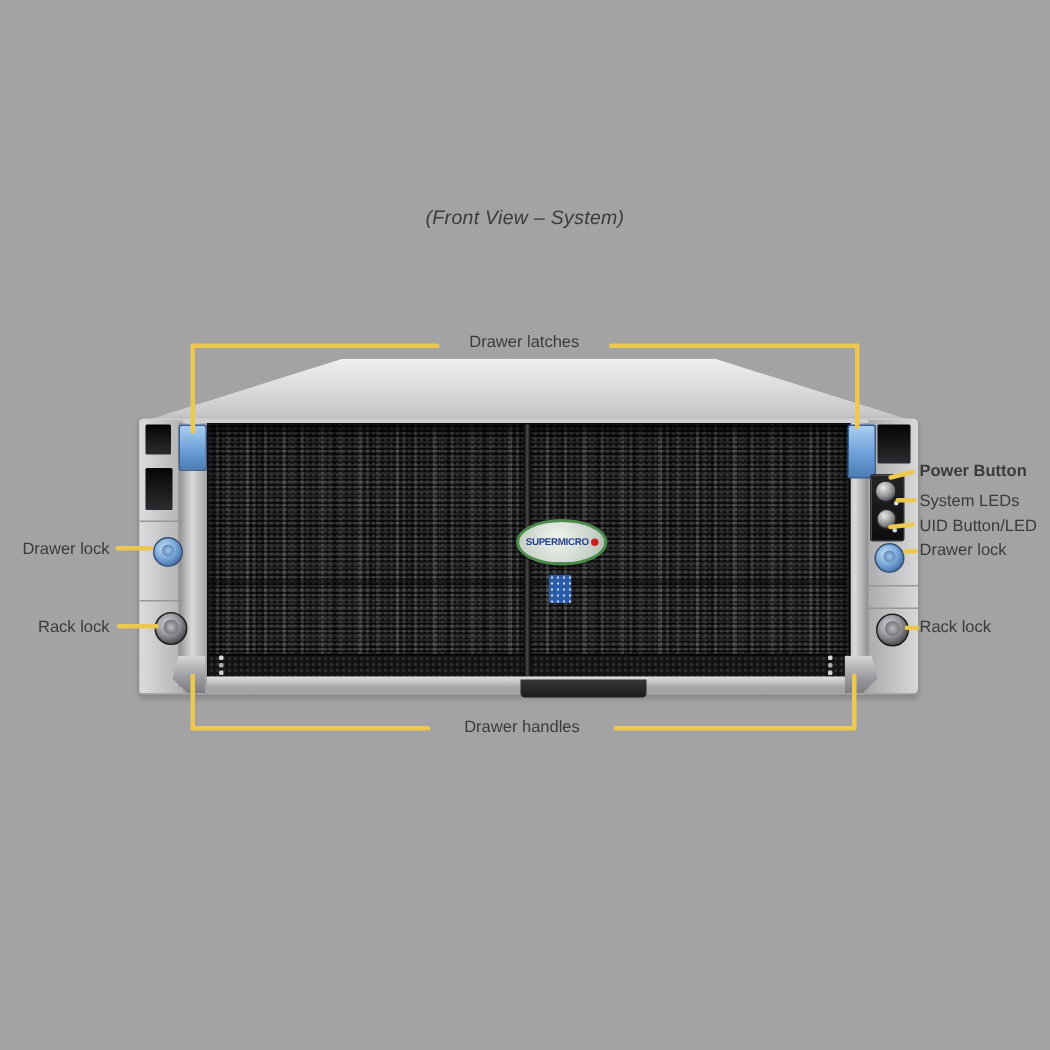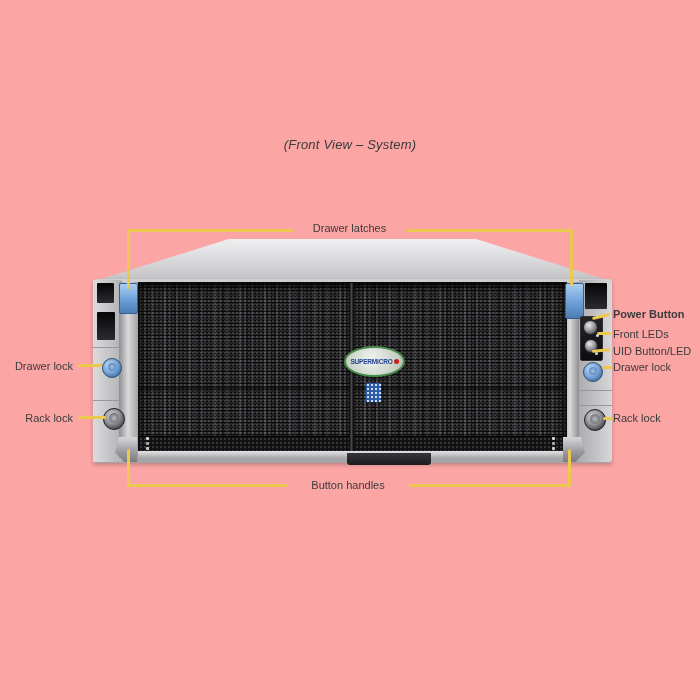--- a/index.html
+++ b/index.html
@@ -1,16 +1,16 @@
 <!DOCTYPE html>
 <html><head>
 <meta charset="utf-8">
 <style>
   html,body{margin:0;padding:0;background:#fff;}
-  #stage{position:relative;width:700px;height:700px;background:#fca5a5;overflow:hidden;
+  #stage{position:relative;width:700px;height:700px;background:#a3a3a3;overflow:hidden;
          font-family:"Liberation Sans",sans-serif;}
 
   
   .page-title{position:absolute;left:0;top:137px;width:700px;text-align:center;
     font-size:13px;font-style:italic;color:#3a3a3a;letter-spacing:.2px;}
   .callout-label{position:absolute;font-size:11px;color:#3b3b3b;white-space:nowrap;line-height:15px;}
   .lbl-drawer-latches{left:293px;top:221px;width:113px;text-align:center;}
   .lbl-power{left:613px;top:307px;font-weight:bold;}
   .lbl-status{left:613px;top:327px;}
   .lbl-uid{left:613px;top:344px;}
@@ -200,21 +200,21 @@
   <div class="cl cl-h dash-power"></div>
   <div class="cl cl-h dash-status"></div>
   <div class="cl cl-h dash-uid"></div>
   <div class="cl cl-h dash-dlock-r"></div>
   <div class="cl cl-h dash-rlock-r"></div>
   <div class="cl cl-h dash-dlock-l"></div>
   <div class="cl cl-h dash-rlock-l"></div>
 
   <div class="callout-label lbl-drawer-latches">Drawer latches</div>
   <div class="callout-label lbl-power">Power Button</div>
-  <div class="callout-label lbl-status">Front LEDs</div>
+  <div class="callout-label lbl-status">System LEDs</div>
   <div class="callout-label lbl-uid">UID Button/LED</div>
   <div class="callout-label lbl-dlock-r">Drawer lock</div>
   <div class="callout-label lbl-dlock-l">Drawer lock</div>
   <div class="callout-label lbl-rlock-l">Rack lock</div>
   <div class="callout-label lbl-rlock-r">Rack lock</div>
-  <div class="callout-label lbl-drawer-handles">Button handles</div>
+  <div class="callout-label lbl-drawer-handles">Drawer handles</div>
 
 </div>
 
 </body></html>

